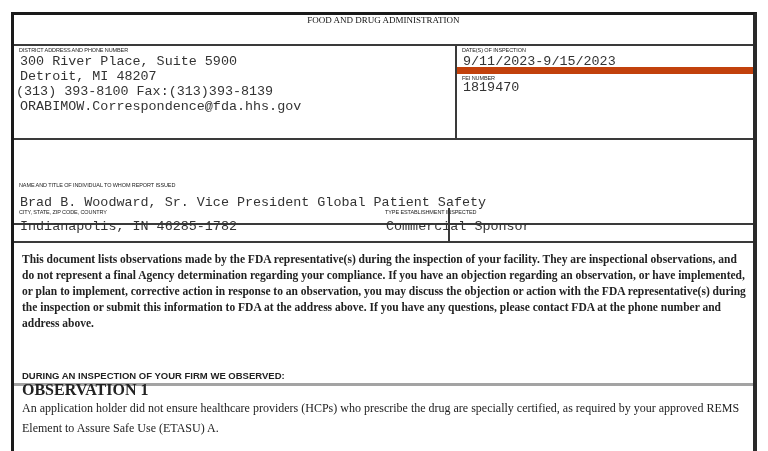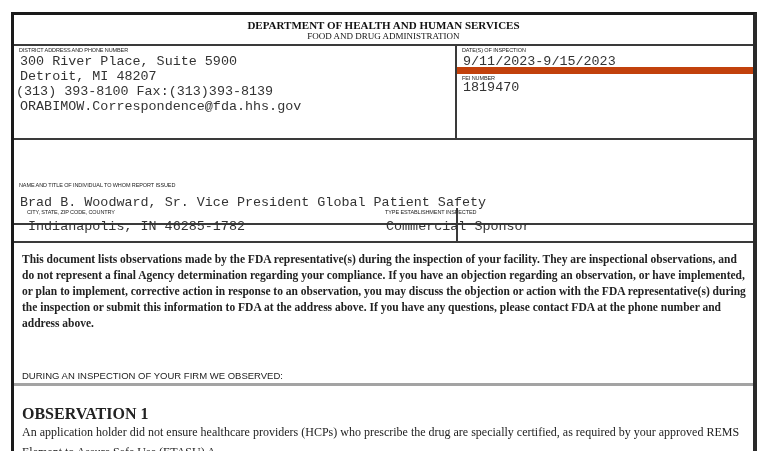--- a/index.html
+++ b/index.html
@@ -20,31 +20,30 @@
     font-family: "Liberation Mono", monospace; font-size: 13.4px; color: #333; line-height: 15px;
     padding-left: 6px; white-space: nowrap;
   }
   .hdr { text-align: center; font-family: "Liberation Serif", serif; color: #111; }
   .hdr .t1 { font-size: 11px; font-weight: bold; line-height: 12px; padding-top: 4px; }
   .hdr .t2 { font-size: 9px; line-height: 10px; }
   .para {
     font-family: "Liberation Serif", serif; font-size: 11.5px; line-height: 16px; color: #222;
     padding: 8px 6px 0 8px;
   }
-  .obs-head { font-family: "Liberation Sans", sans-serif; font-size: 9.5px; color: #222; padding: 14px 16px 0 8px; line-height: 11px; }
-  .obs-title { font-family: "Liberation Serif", serif; font-weight: bold; font-size: 16px; color: #222; padding-left: 8px; line-height: 17px; margin-top: 24px; }
+  .obs-head { font-family: "Liberation Sans", sans-serif; font-size: 9.5px; color: #222; padding: 14px 16px 0 8px; line-height: 11px; font-weight: bold; }
+  .obs-title { font-family: "Liberation Serif", serif; font-weight: bold; font-size: 16px; color: #222; padding-left: 8px; line-height: 17px; }
   .obs-text { font-family: "Liberation Serif", serif; font-size: 12px; color: #222; padding-left: 8px; line-height: 20px; }
 </style>
 </head>
 <body>
 
 <div class="form">
 
   <div class="row hdr" style="top:0; height:31px;">
-    <div class="t1">DEPARTMENT OF HEALTH AND HUMAN SERVICES</div>
     <div class="t2">FOOD AND DRUG ADMINISTRATION</div>
   </div>
 
   <div class="row" style="top:31px; height:94px;padding-left:40px;">
     <div class="cell" style="left:0; width:443px; border-right:2px solid #3a3a3a;">
       <div class="label">DISTRICT ADDRESS AND PHONE NUMBER</div>
       <div class="mono">300 River Place, Suite 5900</div>
       <div class="mono">Detroit, MI 48207</div>
       <div class="mono" style="padding-left:2px;">(313) 393-8100 Fax:(313)393-8139</div>
       <div class="mono">ORABIMOW.Correspondence@fda.hhs.gov</div>
@@ -59,21 +58,21 @@
     </div>
   </div>
 
   <div class="row" style="top:125px; height:45px;margin-top:40px;">
     <div class="label" style="padding-top:2px;">NAME AND TITLE OF INDIVIDUAL TO WHOM REPORT ISSUED</div>
     <div class="mono" style="padding-top:6px;">Brad B. Woodward, Sr. Vice President Global Patient Safety</div>
   </div>
 
 
   <div class="row" style="top:193px; height:35px;">
-    <div class="cell" style="left:8px; width:436px; border-right:2px solid #3a3a3a;">
+    <div class="cell" style="left:0; width:436px; border-right:2px solid #3a3a3a;">
       <div class="label">CITY, STATE, ZIP CODE, COUNTRY</div>
       <div class="mono" style="padding-top:3px;">Indianapolis, IN 46285-1782</div>
     </div>
     <div class="cell" style="left:366px; right:0;">
       <div class="label">TYPE ESTABLISHMENT INSPECTED</div>
       <div class="mono" style="padding-top:3px;">Commercial Sponsor</div>
     </div>
   </div>
 
   <div class="row" style="top:228px; height:143px; border-bottom:3px solid #a3a3a3;font-weight:bold;">

